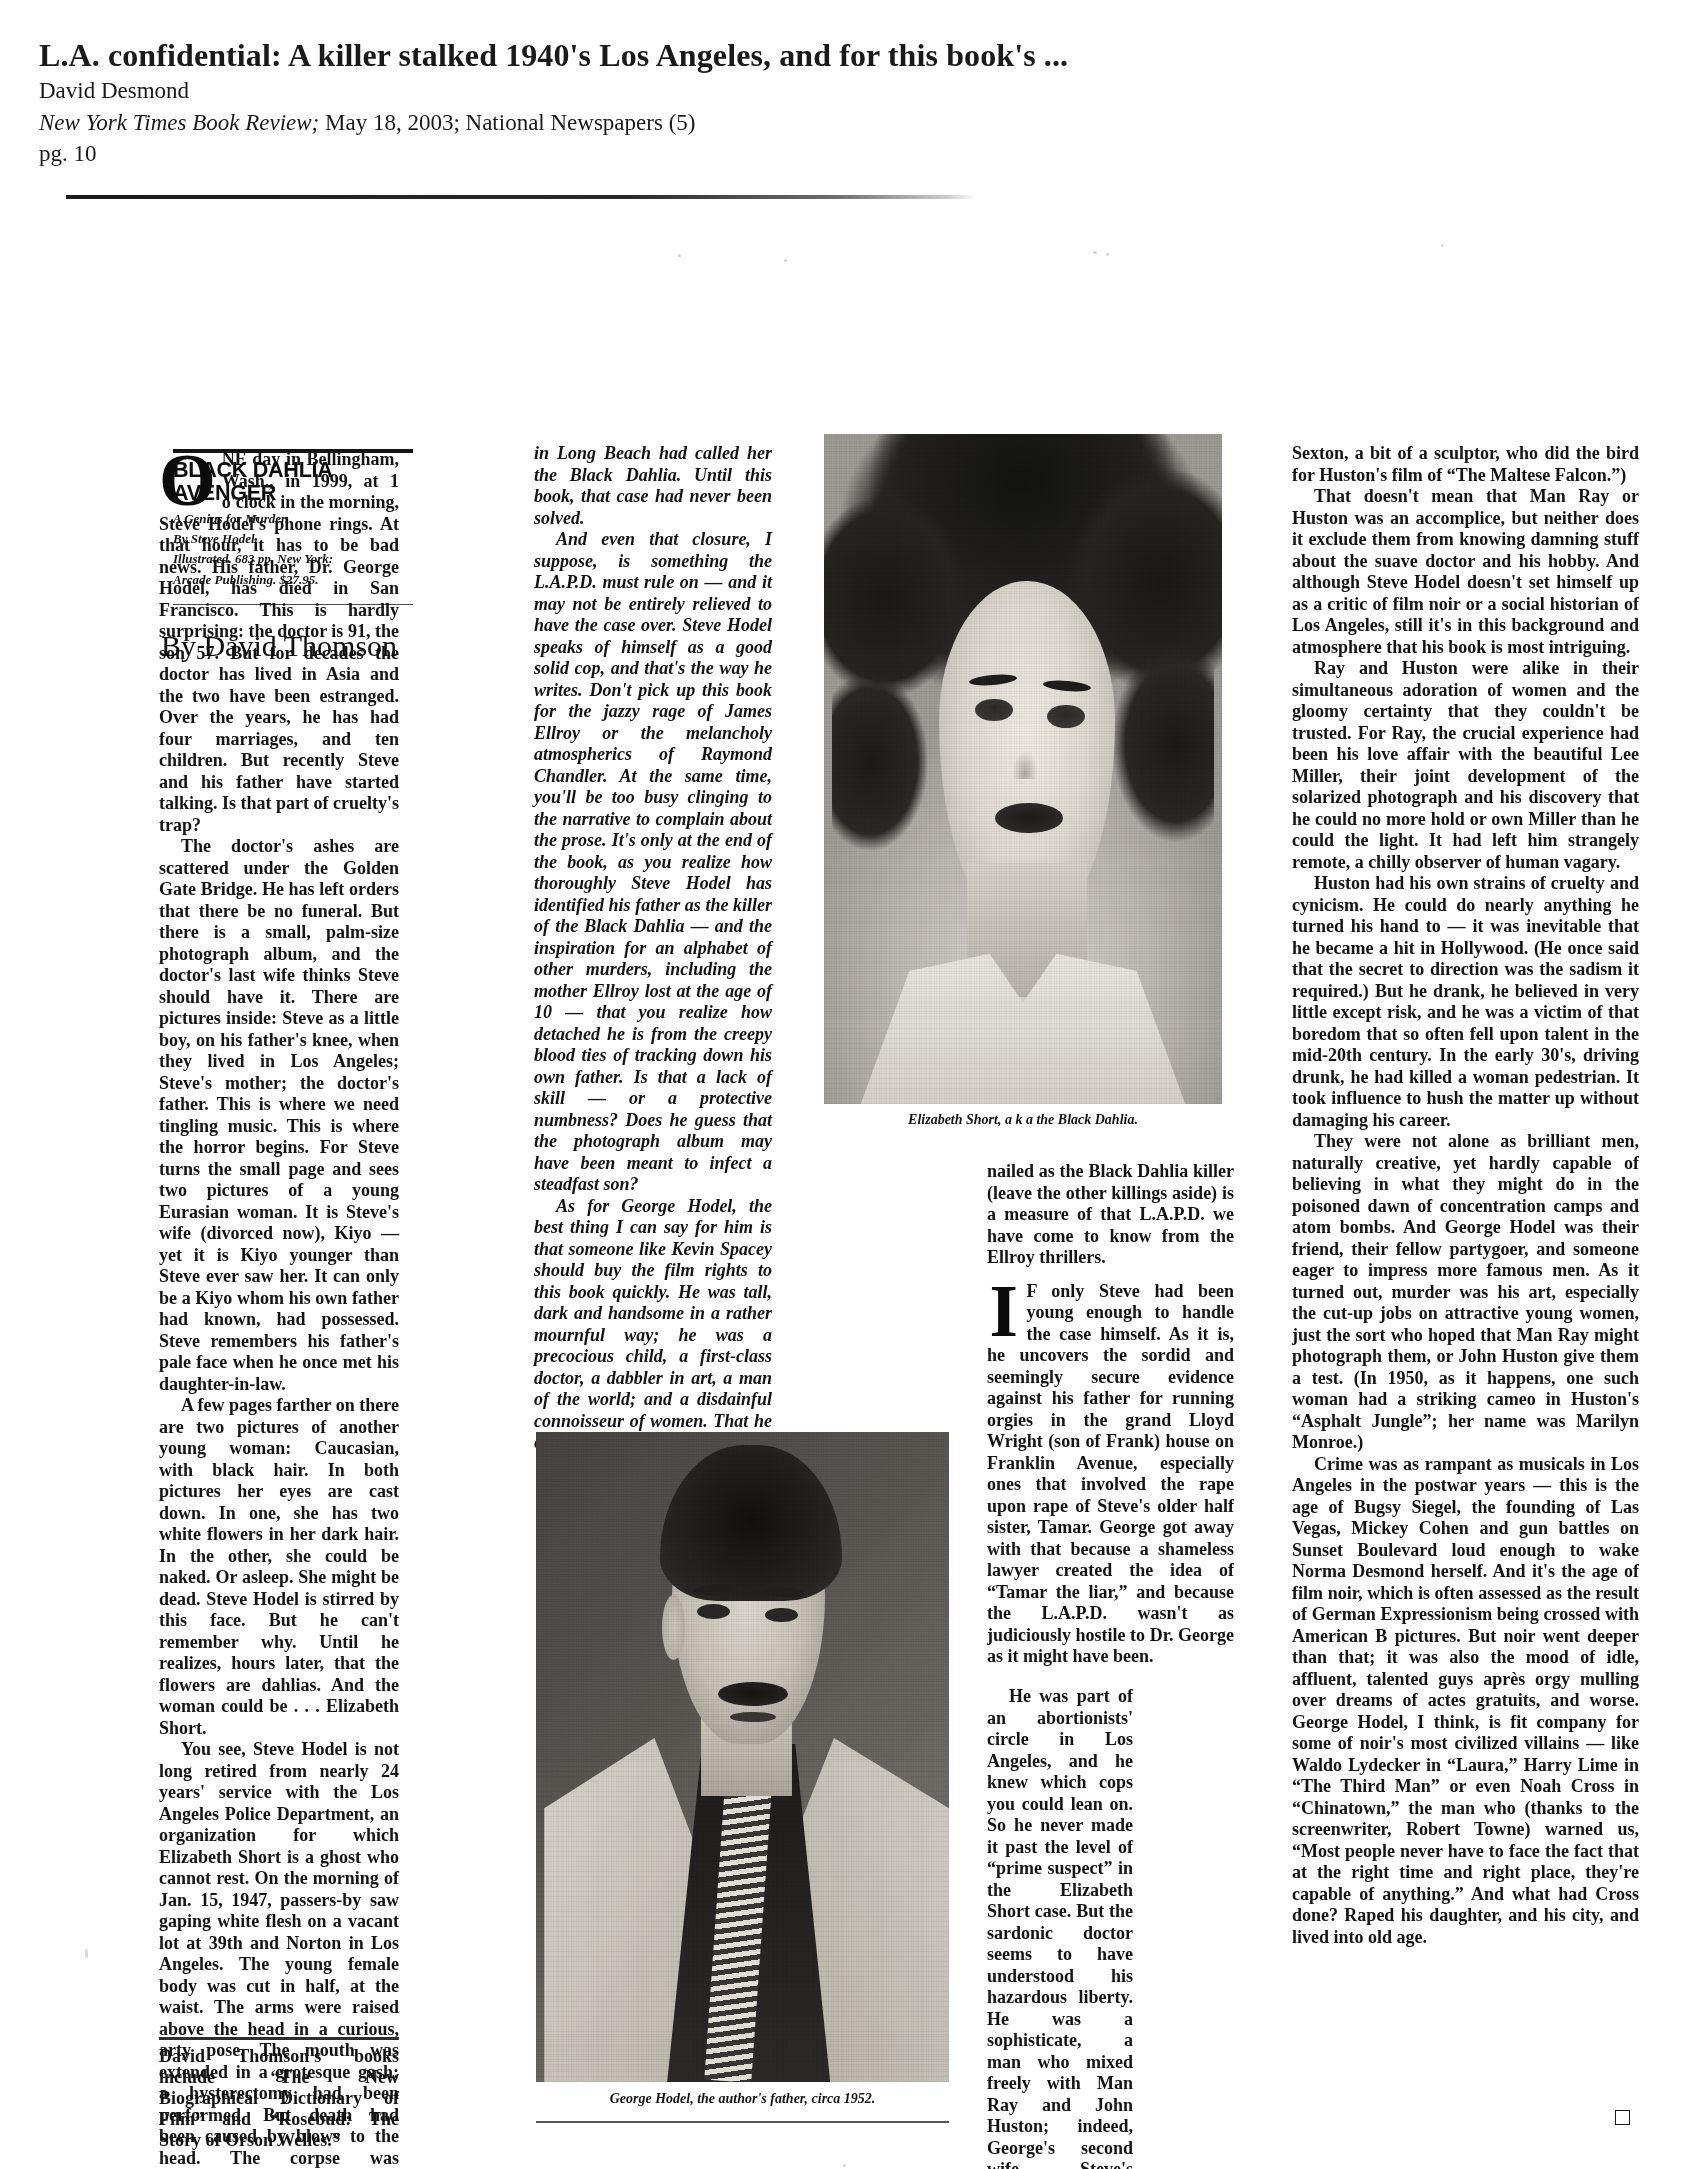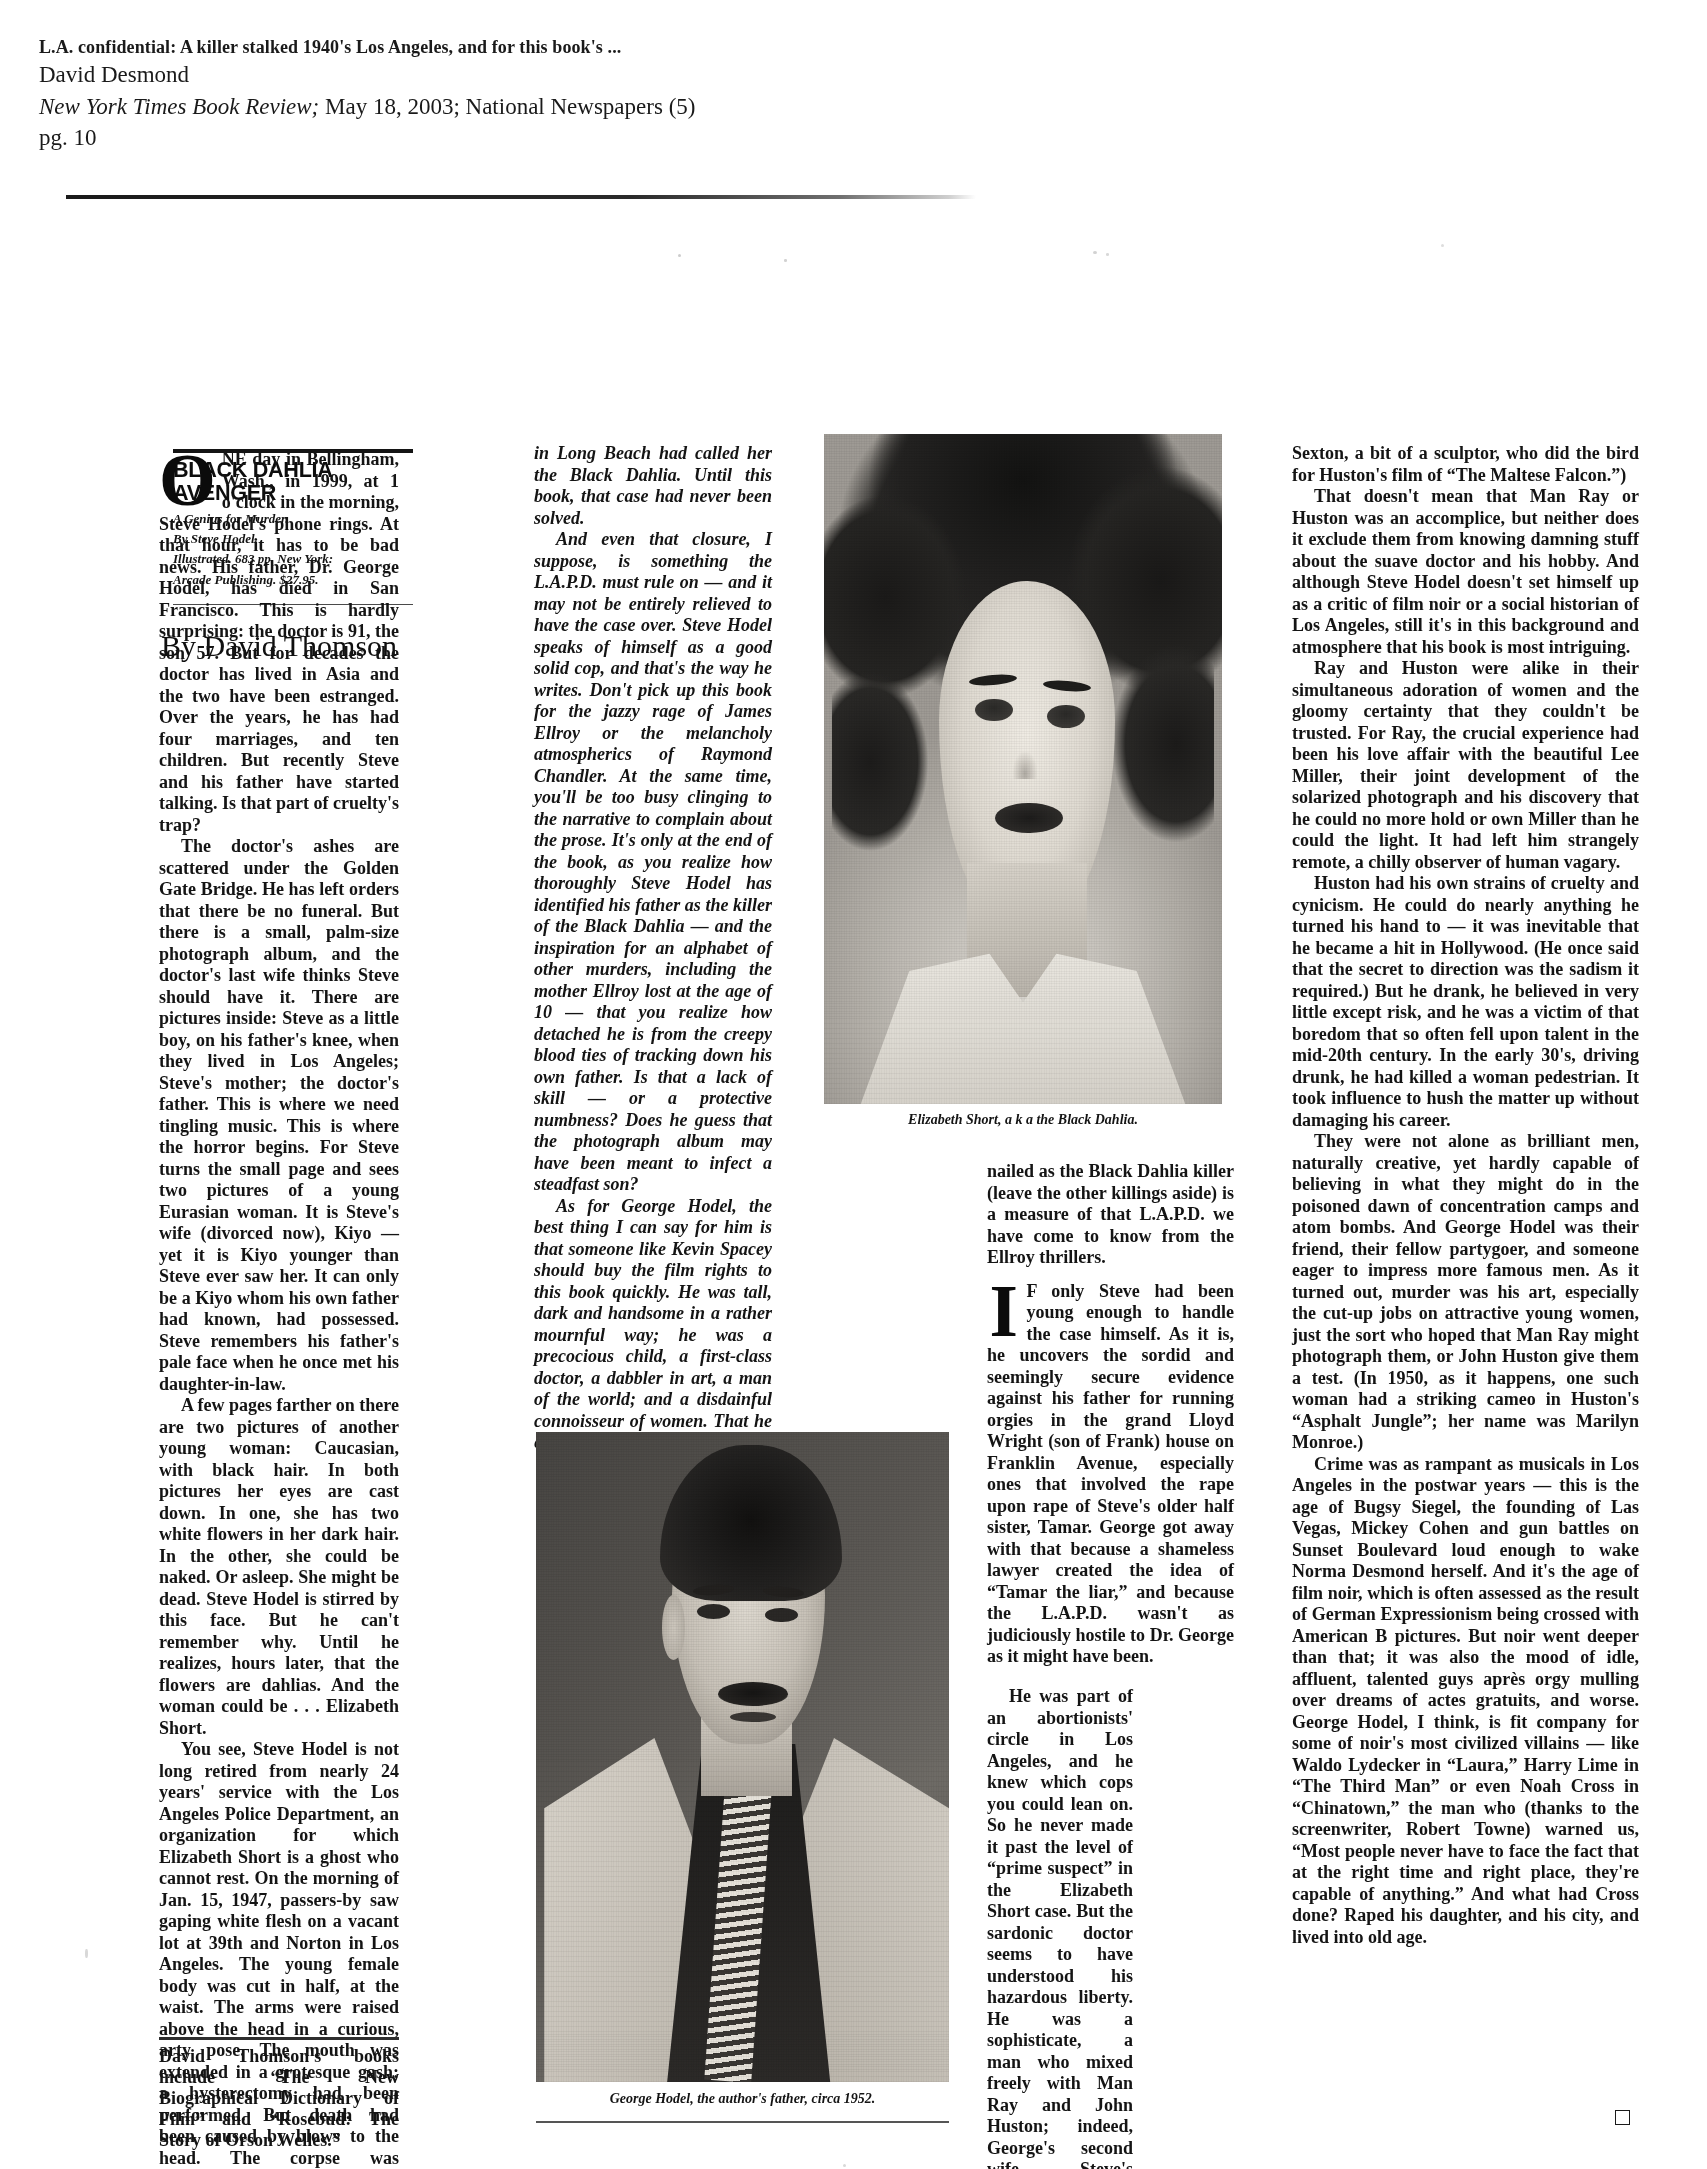--- a/index.html
+++ b/index.html
@@ -19,21 +19,21 @@
   
   #pq-header {
     position: absolute;
     left: 39px;
     top: 37px;
     width: 1610px;
   }
   #pq-title {
     font-family: "Liberation Serif", serif;
     font-weight: bold;
-    font-size: 18px;
+    font-size: 32px;
     letter-spacing: 0.1px;
     line-height: 1.15;
     color: #1a1a1a;
   }
   #pq-author {
     font-size: 23px;
     line-height: 1.3;
     margin-top: 2.5px;
     color: #1a1a1a;
   }

